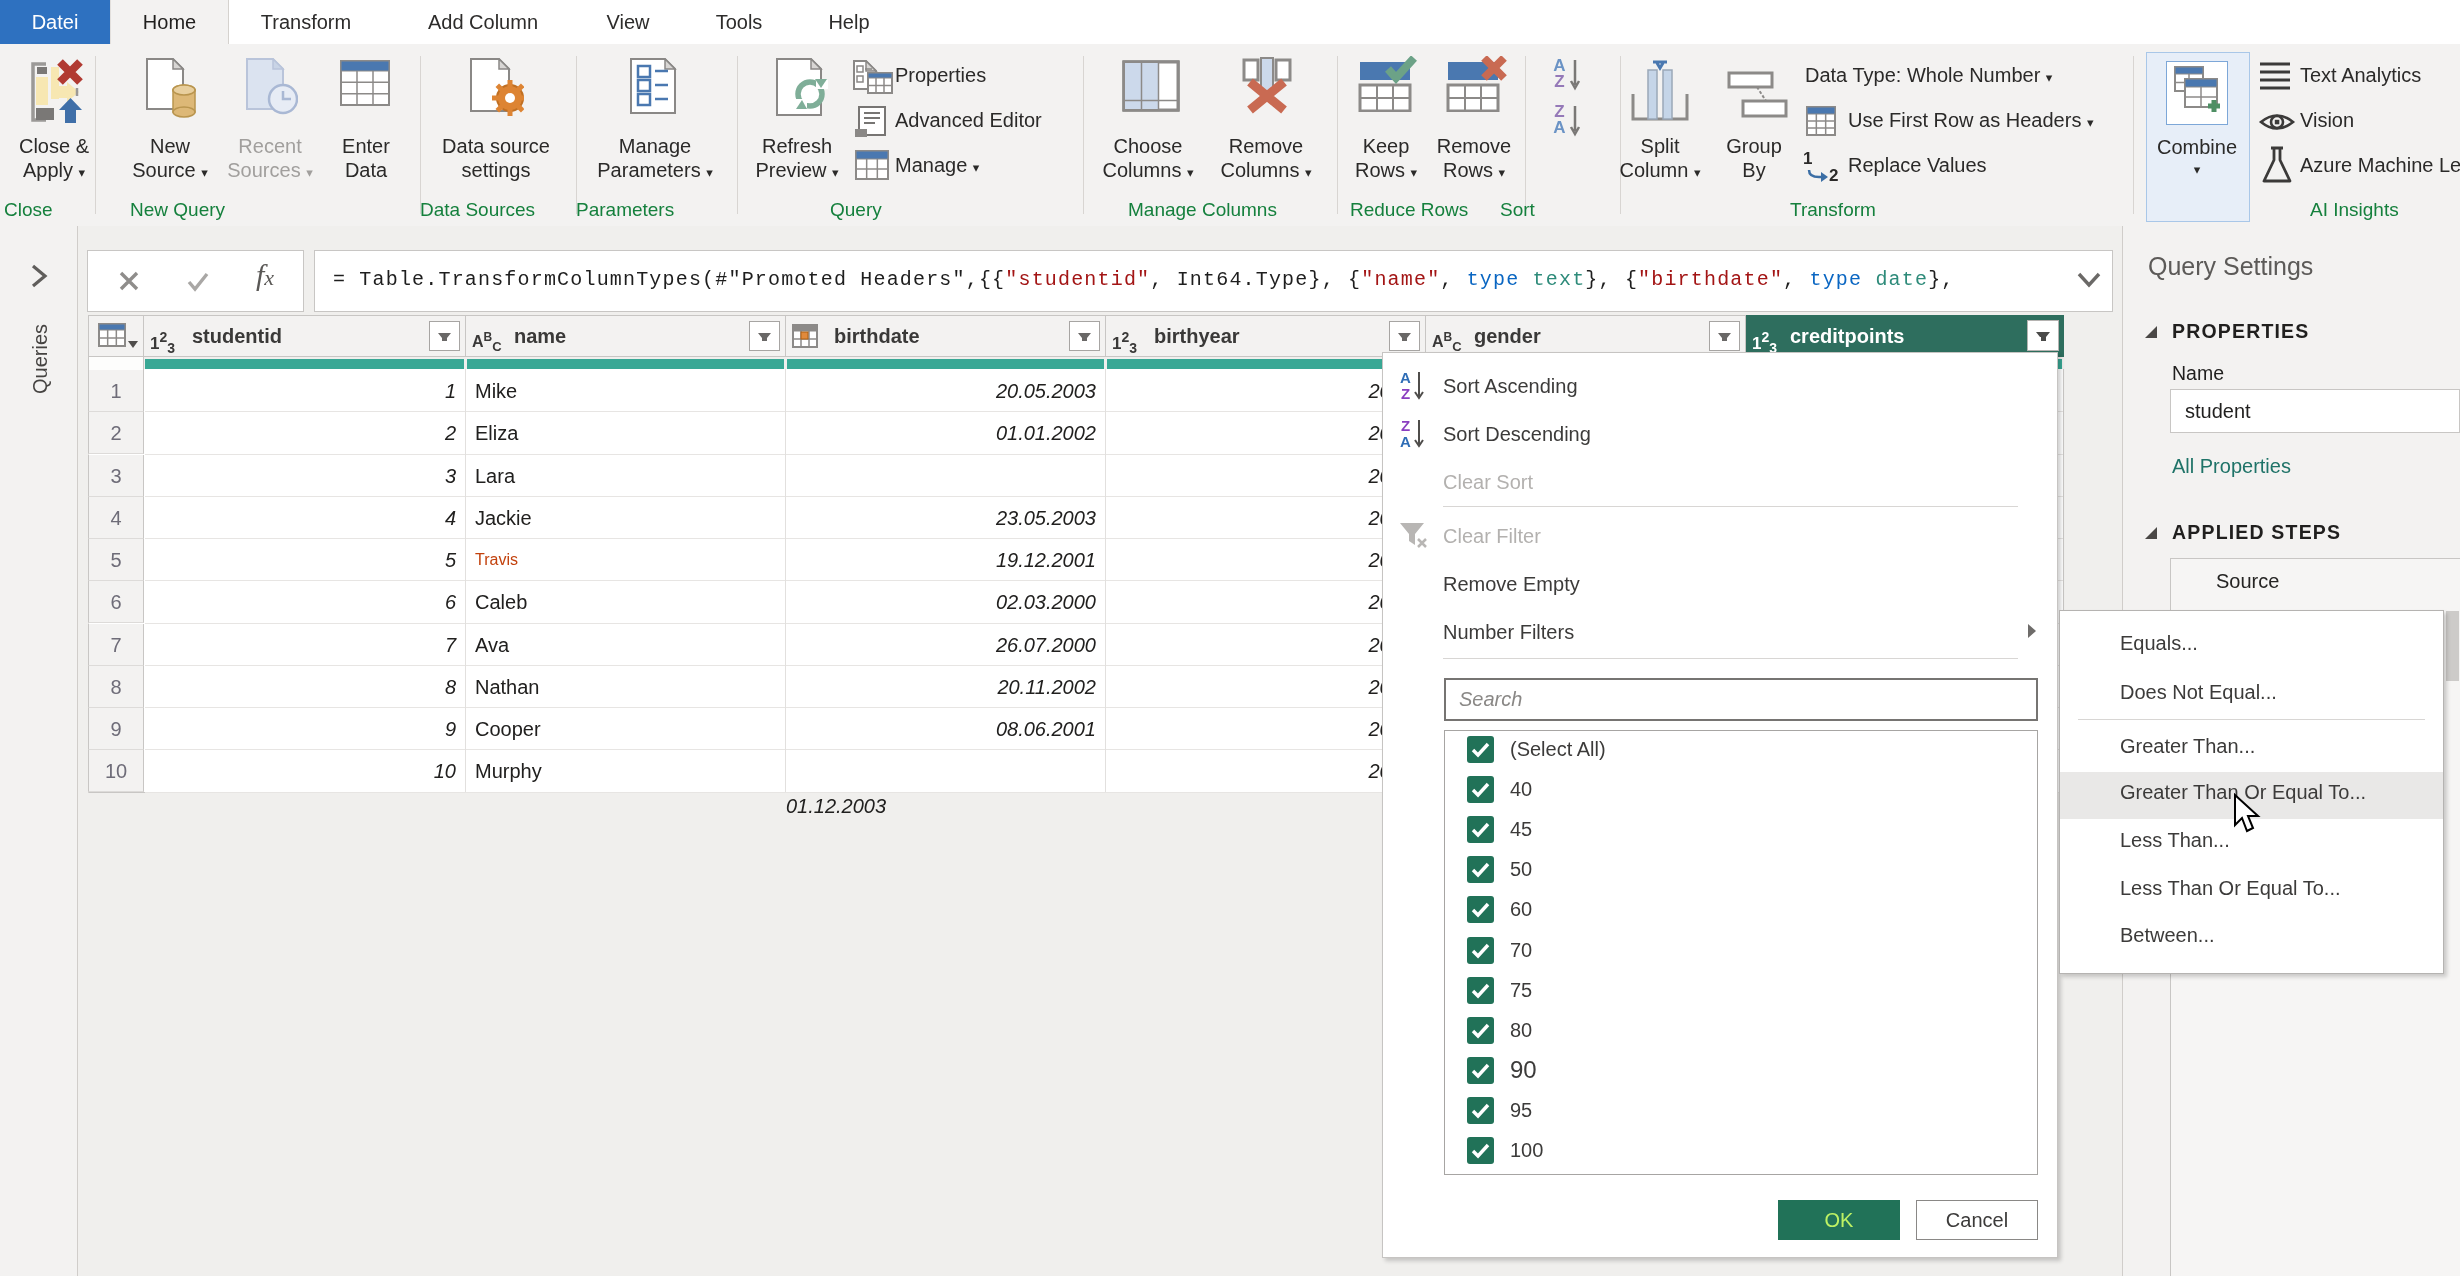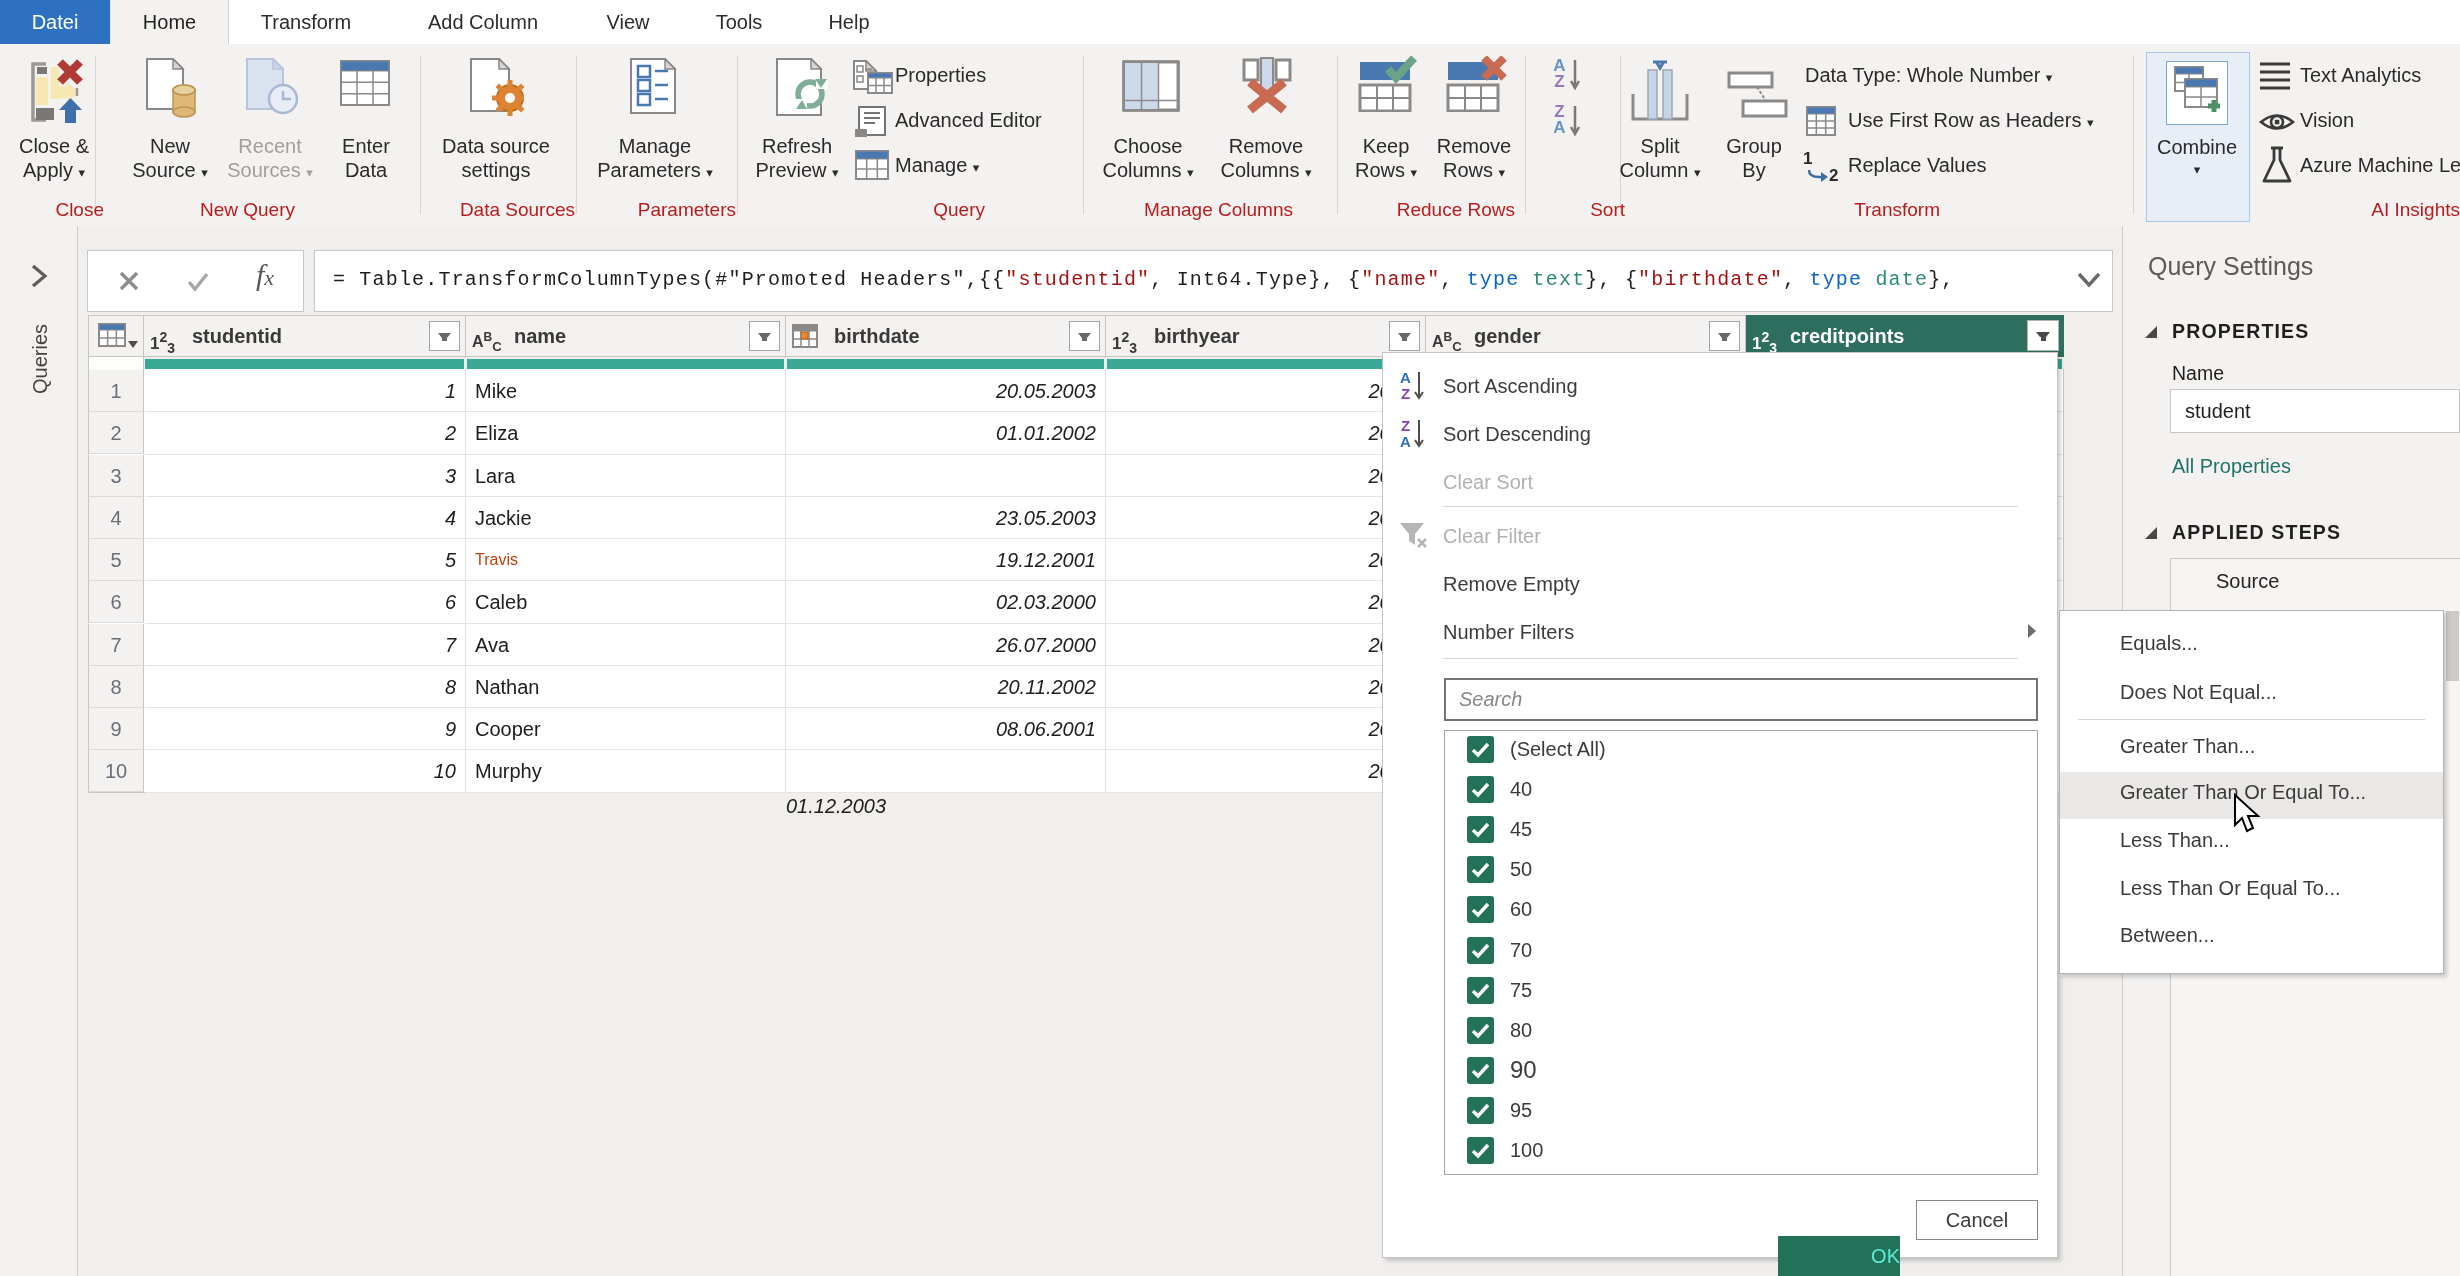--- a/index.html
+++ b/index.html
@@ -1,19 +1,19 @@
 <!DOCTYPE html>
 <html><head><meta charset="utf-8"><style>
 html,body{margin:0;padding:0}
 body{font-family:'Liberation Sans',sans-serif;width:2460px;height:1276px;overflow:hidden}
 .a{position:absolute}
 #root{position:relative;width:2460px;height:1276px;background:#f3f2f1;overflow:hidden}
 .vsep{position:absolute;top:56px;height:158px;width:1px;background:#d8d5d2}
 .blab{position:absolute;top:134px;text-align:center;font-size:20px;line-height:24px;color:#2b2a29}
-.glab{position:absolute;top:199px;font-size:19px;color:#b91c1c;text-align:right;white-space:nowrap}
+.glab{position:absolute;top:199px;font-size:19px;color:#15803d;text-align:left;white-space:nowrap}
 .srow{position:absolute;font-size:20px;color:#2b2a29;white-space:nowrap}
 .hdrtxt{font-weight:bold;font-size:20px;color:#3a3938}
 .mi{position:absolute;left:1443px;font-size:20px;color:#3c3b3a;white-space:nowrap}
 .smi{position:absolute;left:2120px;font-size:20px;color:#3c3b3a;white-space:nowrap}
 .num{font-style:italic}
 </style></head><body>
 <div id="root">
 <div class="a" style="left:0;top:0;width:2460px;height:44px;background:#ffffff;border-bottom:1px solid #d5d2ce"></div>
 <div class="a" style="left:0;top:0;width:110px;height:44px;background:#2e71c0;color:#fff;font-size:20px;line-height:44px;text-align:center">Datei</div>
 <div class="a" style="left:110px;top:0;width:117px;height:44px;background:#f3f2f1;border-left:1px solid #e2dfdc;border-right:1px solid #d5d2ce;line-height:44px;font-size:20px;color:#201f1e;text-align:center">Home</div>
@@ -504,21 +504,21 @@
 <div class="a" style="left:1467px;top:1096.9px;width:27px;height:27px;background:#217258;border-radius:3px"></div>
 <svg class="a" style="left:1467px;top:1096.9px" width="27" height="27" viewBox="0 0 27 27">
       <path d="M6,14 L11,19 L21,8" stroke="#fff" stroke-width="3.4" fill="none"></path>
     </svg>
 <div class="a" style="left:1510px;top:1089.9px;height:40px;line-height:40px;font-size:20px;color:#3c3b3a">95</div>
 <div class="a" style="left:1467px;top:1137.0px;width:27px;height:27px;background:#217258;border-radius:3px"></div>
 <svg class="a" style="left:1467px;top:1137.0px" width="27" height="27" viewBox="0 0 27 27">
       <path d="M6,14 L11,19 L21,8" stroke="#fff" stroke-width="3.4" fill="none"></path>
     </svg>
 <div class="a" style="left:1510px;top:1130.0px;height:40px;line-height:40px;font-size:20px;color:#3c3b3a">100</div>
-<div class="a" style="left:1778px;top:1236px;width:122px;height:40px;background:#217258;color:#5eead4;font-size:20px;text-align:right;line-height:40px">OK</div>
+<div class="a" style="left:1778px;top:1200px;width:122px;height:40px;background:#217258;color:#bef264;font-size:20px;text-align:center;line-height:40px">OK</div>
 <div class="a" style="left:1916px;top:1200px;width:122px;height:40px;background:#fff;border:1px solid #8a8886;box-sizing:border-box;color:#3c3b3a;font-size:20px;text-align:center;line-height:38px">Cancel</div>
 <div class="a" style="left:2059px;top:610px;width:385px;height:364px;background:#fff;border:1px solid #b5b3b1;box-sizing:border-box;box-shadow:3px 3px 4px rgba(0,0,0,0.18)"></div>
 <div class="a" style="left:2060px;top:772px;width:383px;height:47px;background:#e9e8e7"></div>
 <div class="a smi" style="top:632px">Equals...</div>
 <div class="a smi" style="top:681px">Does Not Equal...</div>
 <div class="a smi" style="top:735px">Greater Than...</div>
 <div class="a smi" style="top:781px">Greater Than Or Equal To...</div>
 <div class="a smi" style="top:829px">Less Than...</div>
 <div class="a smi" style="top:877px">Less Than Or Equal To...</div>
 <div class="a smi" style="top:924px">Between...</div>

